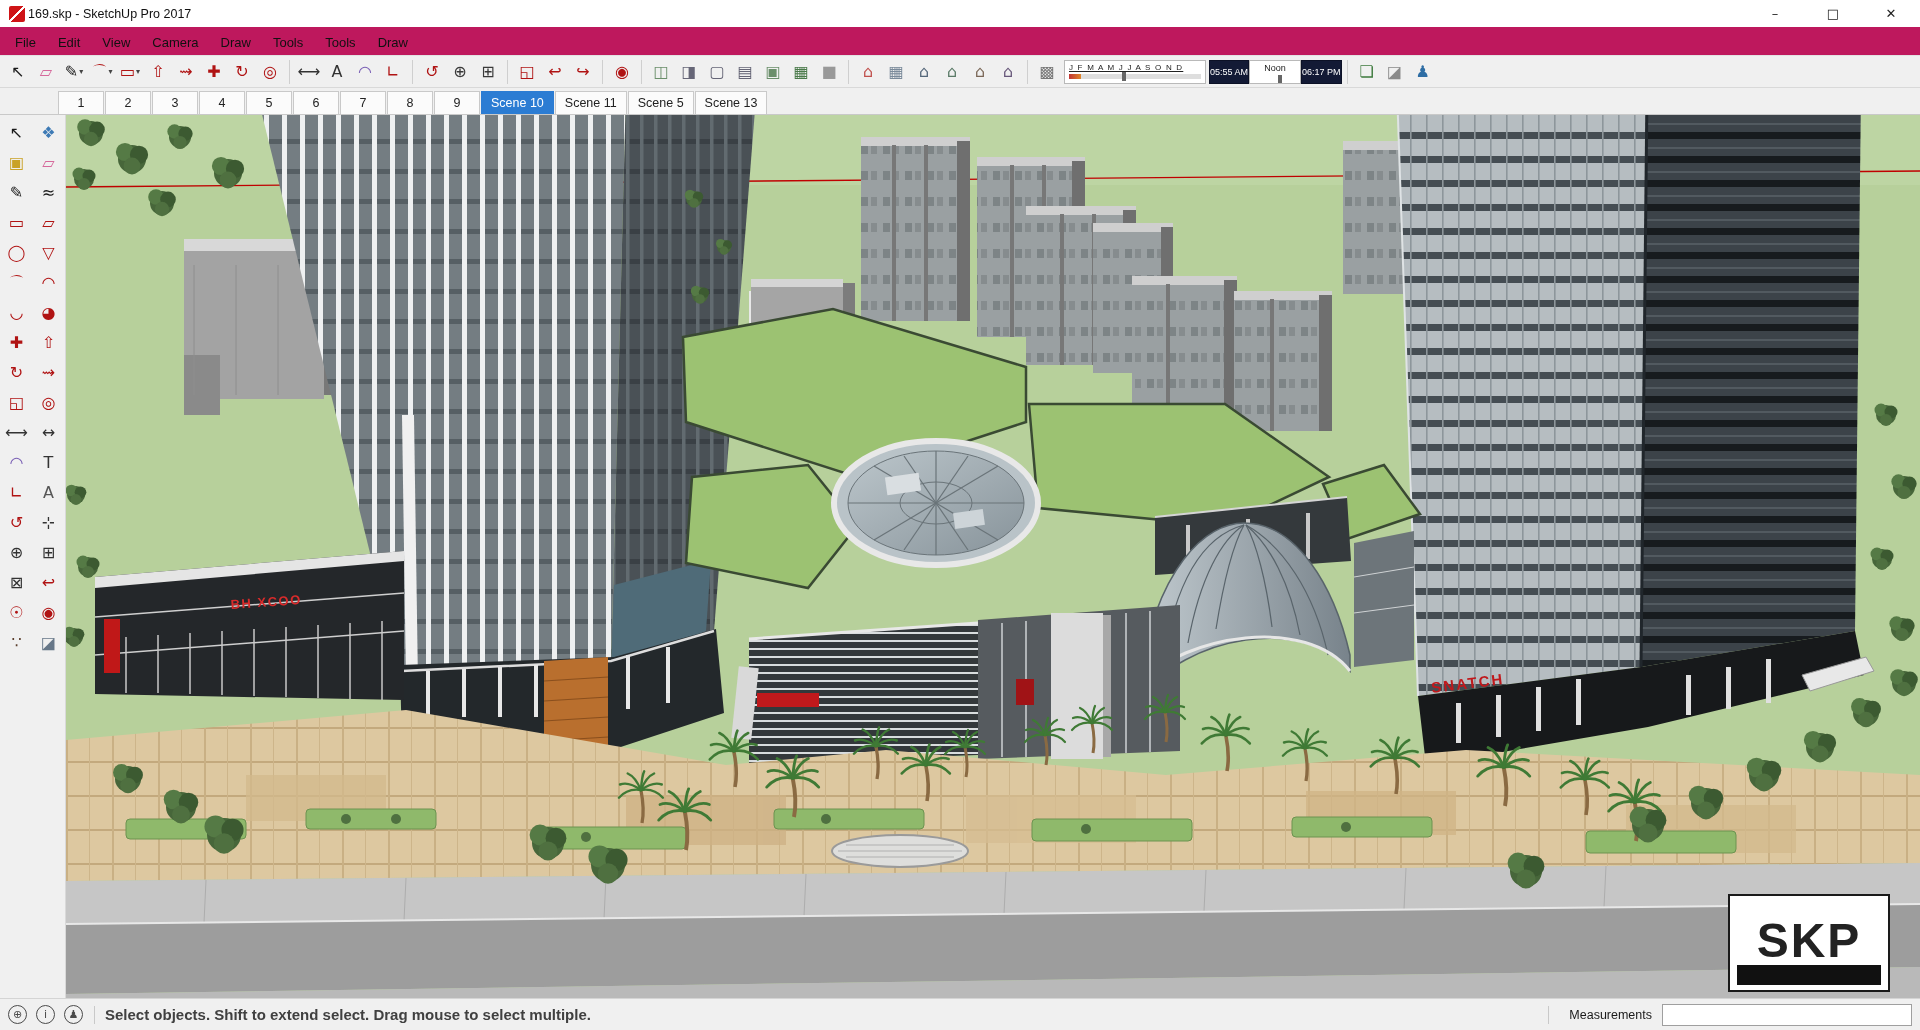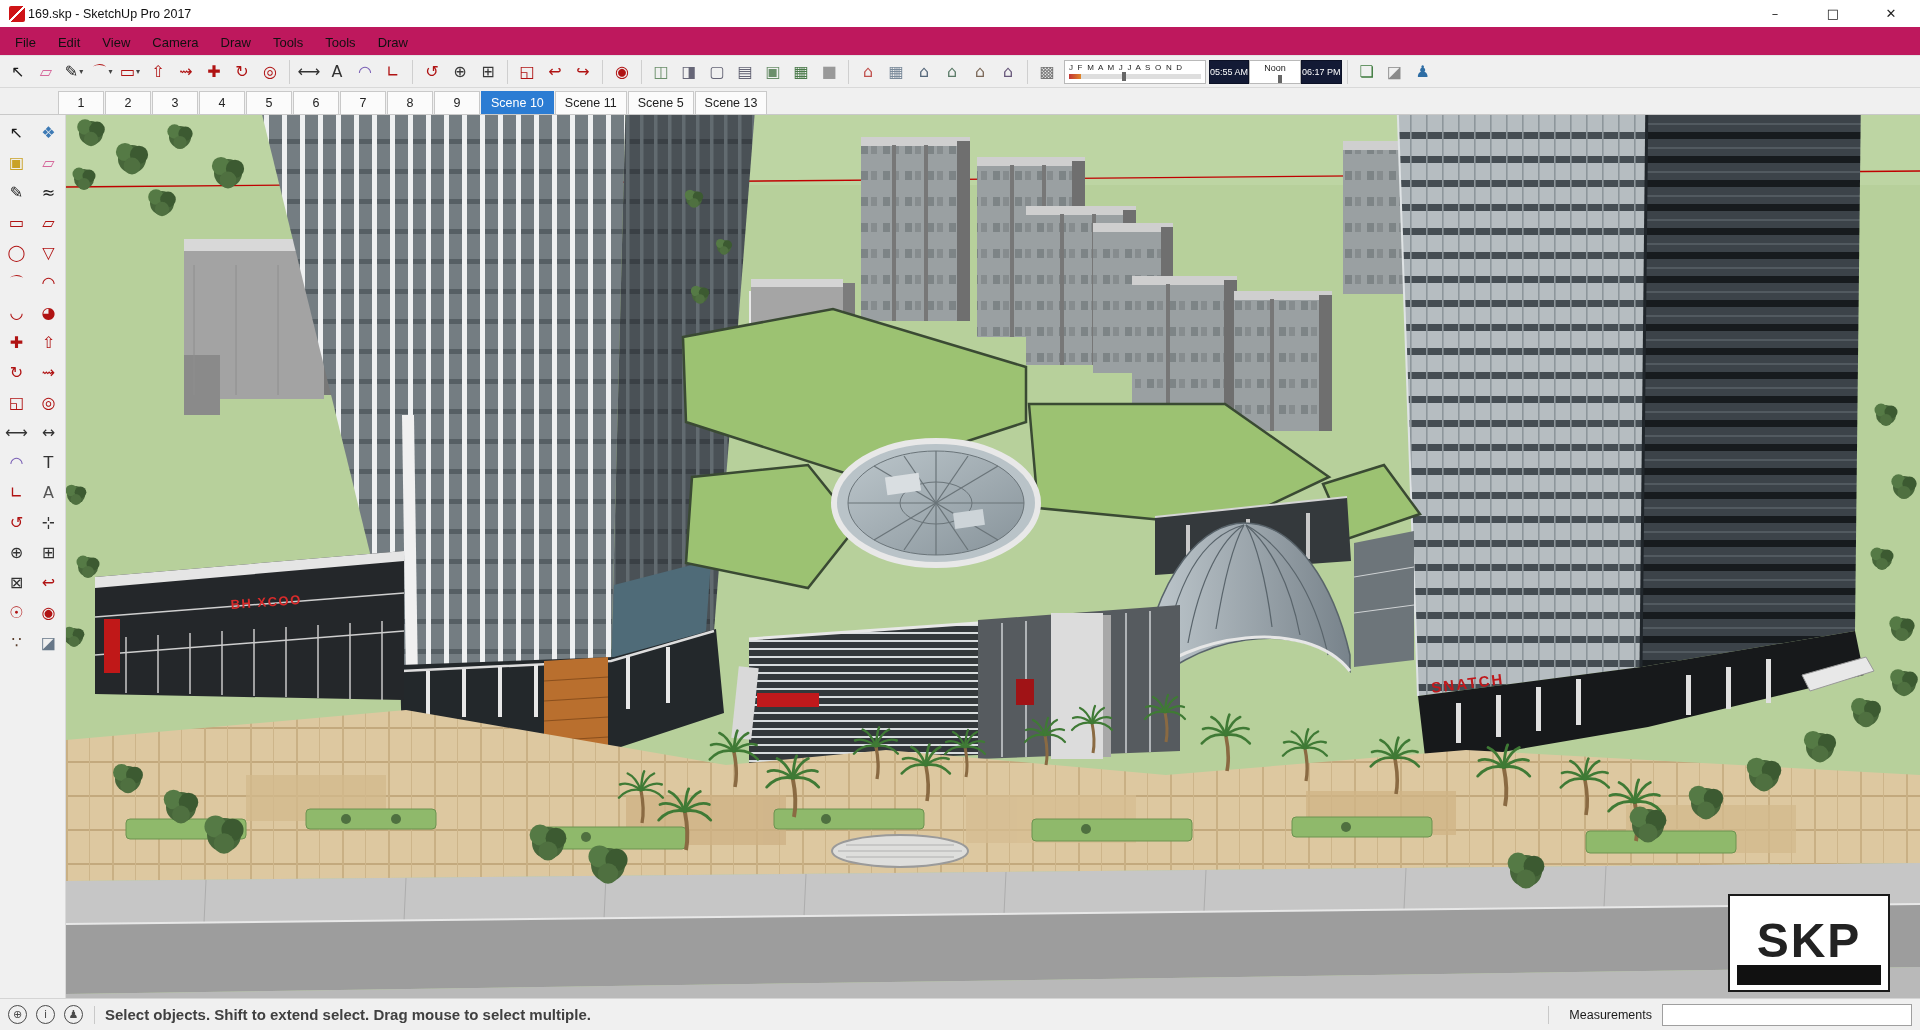--- a/index.html
+++ b/index.html
@@ -24,21 +24,21 @@
   
   .toolbar{position:absolute;left:0;top:56px;width:1920px;height:32px;background:#f0f0f0;
            border-bottom:1px solid #d9d9d9;display:flex;align-items:center;padding-left:4px;box-sizing:border-box;}
   .tb-btn{height:26px;min-width:26px;display:flex;align-items:center;justify-content:center;
           margin:0 1px;border-radius:3px;}
   .tb-glyph{font-size:16px;line-height:1;font-family:"DejaVu Sans",sans-serif;}
   .tb-dd{font-size:8px;color:#444;margin-left:1px;font-family:"DejaVu Sans",sans-serif;}
   .tb-sep{width:1px;height:24px;background:#cfcfcf;margin:0 5px;}
   .shadow-date{width:142px;height:24px;background:#fff;border:1px solid #b9b9b9;margin:0 3px;
                padding:2px 4px 0;box-sizing:border-box;}
-  .months{font-size:8px;letter-spacing:1.2px;color:#222;white-space:nowrap;line-height:9px;}
+  .months{font-size:8px;letter-spacing:1.2px;color:#222;white-space:nowrap;line-height:9px;text-decoration:underline;}
   .date-track{height:5px;background:linear-gradient(90deg,#c23535 0%,#e0862a 9%,#dedede 9%);
               margin-top:2px;position:relative;}
   .date-thumb{position:absolute;left:40%;top:-2px;width:4px;height:9px;background:#666;}
   .shadow-time-box{height:24px;background:#131a35;color:#fff;font-size:9px;display:flex;
                    align-items:center;padding:0 0;border:1px solid #0c1126;box-sizing:border-box;white-space:nowrap;}
   .shadow-time-mid{width:52px;height:24px;background:#fff;border:1px solid #b9b9b9;font-size:9px;color:#222;
                    display:flex;flex-direction:column;align-items:center;box-sizing:border-box;position:relative;}
   .shadow-time-mid span{margin-top:2px;}
   .time-thumb{position:absolute;left:55%;top:14px;width:4px;height:8px;background:#666;}
 

